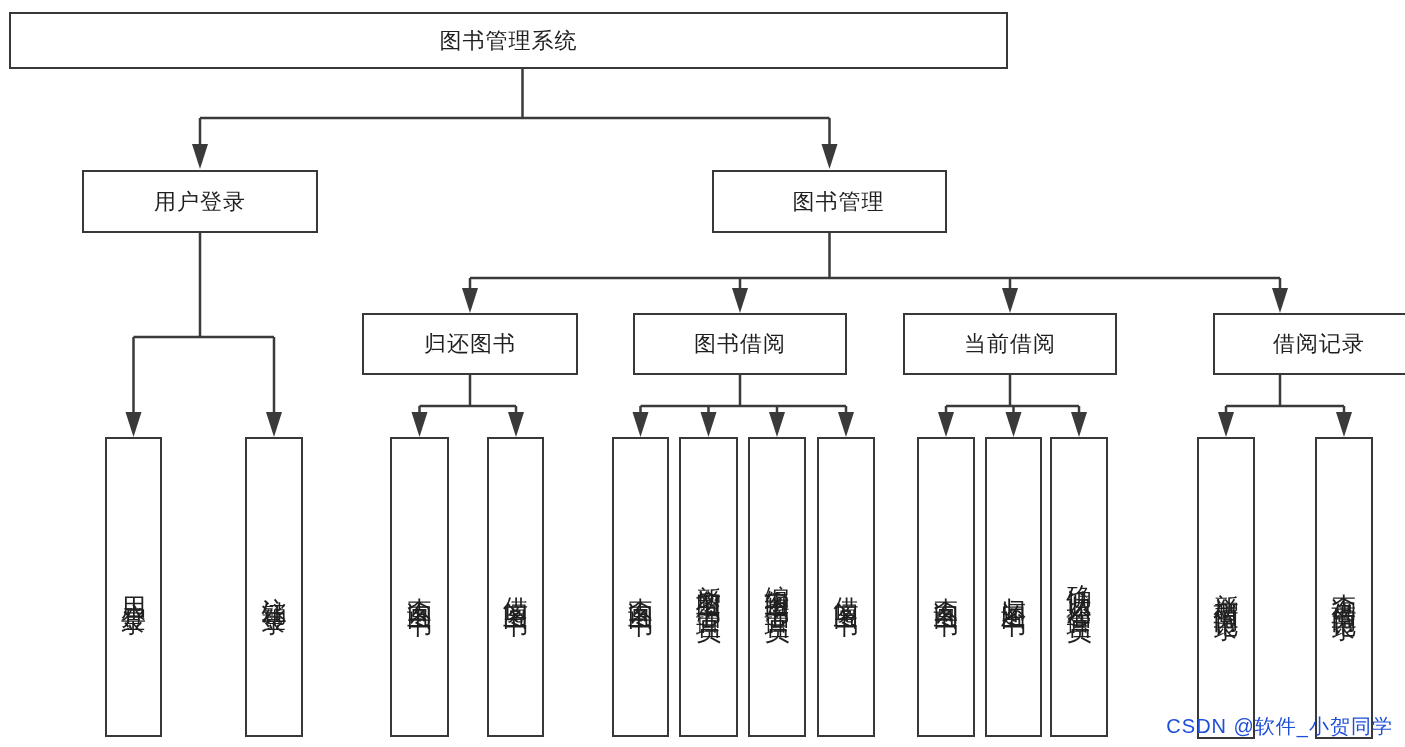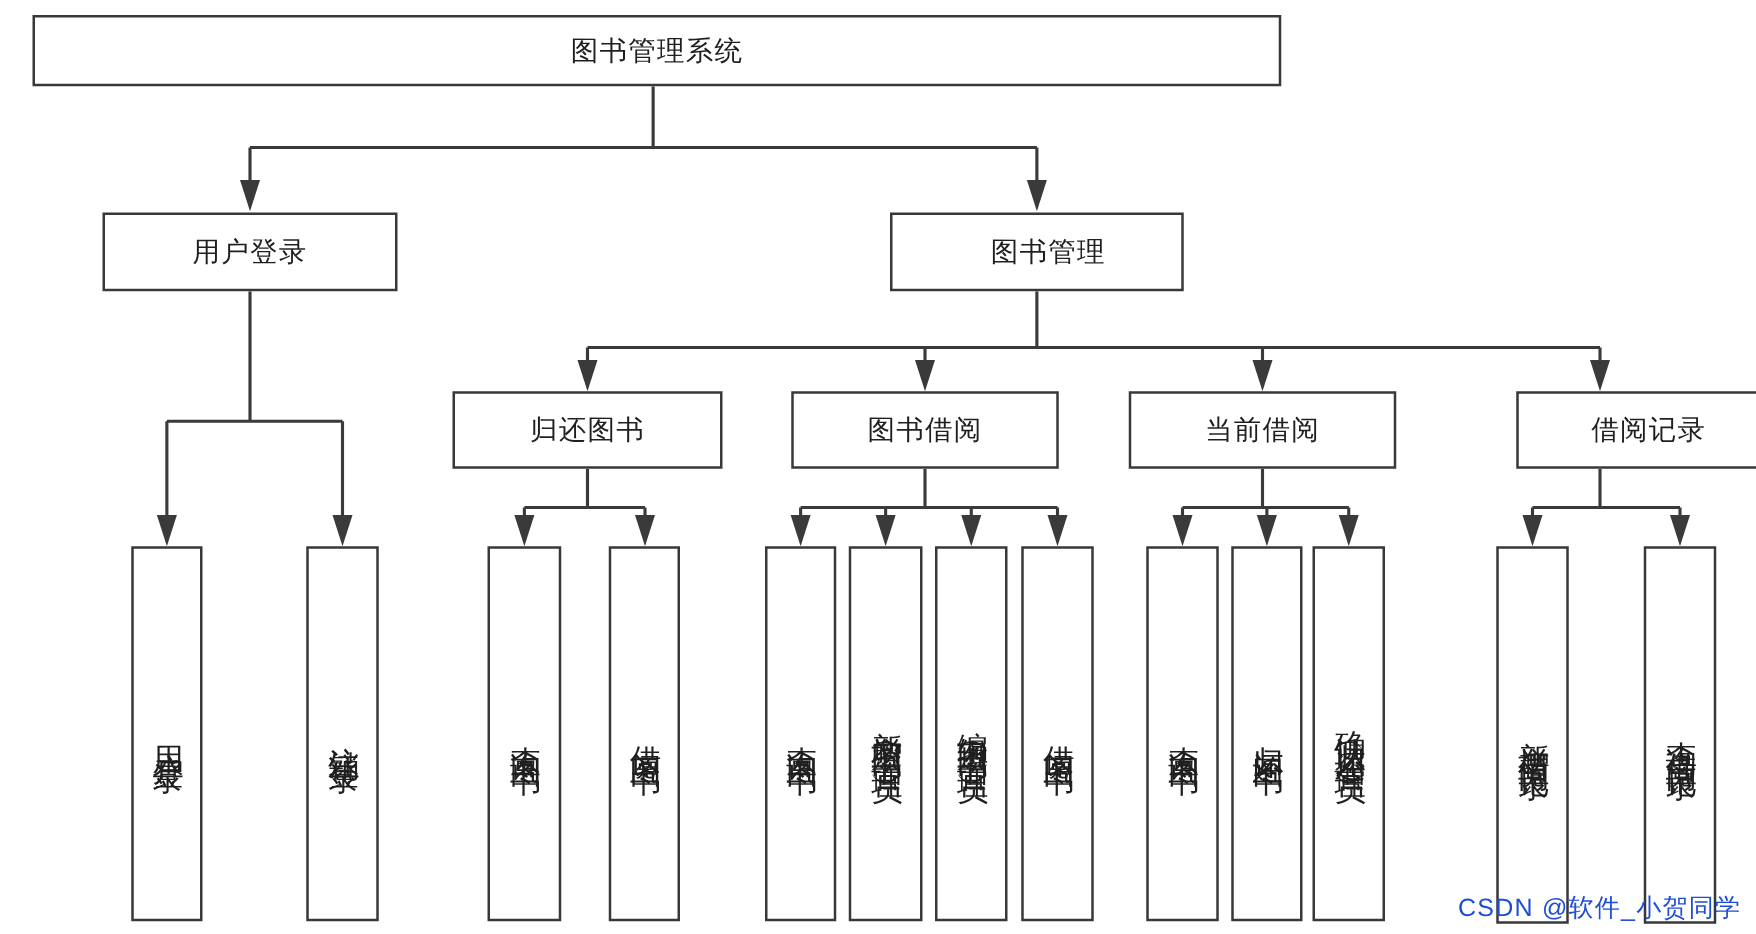--- a/index.html
+++ b/index.html
@@ -84,21 +84,21 @@
       <polygon points="769,412 785,412 777,437"></polygon>
       <polygon points="838,412 854,412 846,437"></polygon>
       <polygon points="938,412 954,412 946,437"></polygon>
       <polygon points="1005.5,412 1021.5,412 1013.5,437"></polygon>
       <polygon points="1071,412 1087,412 1079,437"></polygon>
       <polygon points="1218,412 1234,412 1226,437"></polygon>
       <polygon points="1336,412 1352,412 1344,437"></polygon>
     </g>
   </svg>
 
-  <div class="node h" style="left:26px; top:12px; width:999px; height:57px;">
+  <div class="node h" style="left:9px; top:12px; width:999px; height:57px;">
     <span class="lbl">图书管理系统</span>
   </div>
 
   <div class="node h" style="left:82px; top:170px; width:236px; height:63px;">
     <span class="lbl">用户登录</span>
   </div>
   <div class="node h" style="left:712px; top:170px; width:235px; height:63px;padding-left:18px;">
     <span class="lbl">图书管理</span>
   </div>
 

